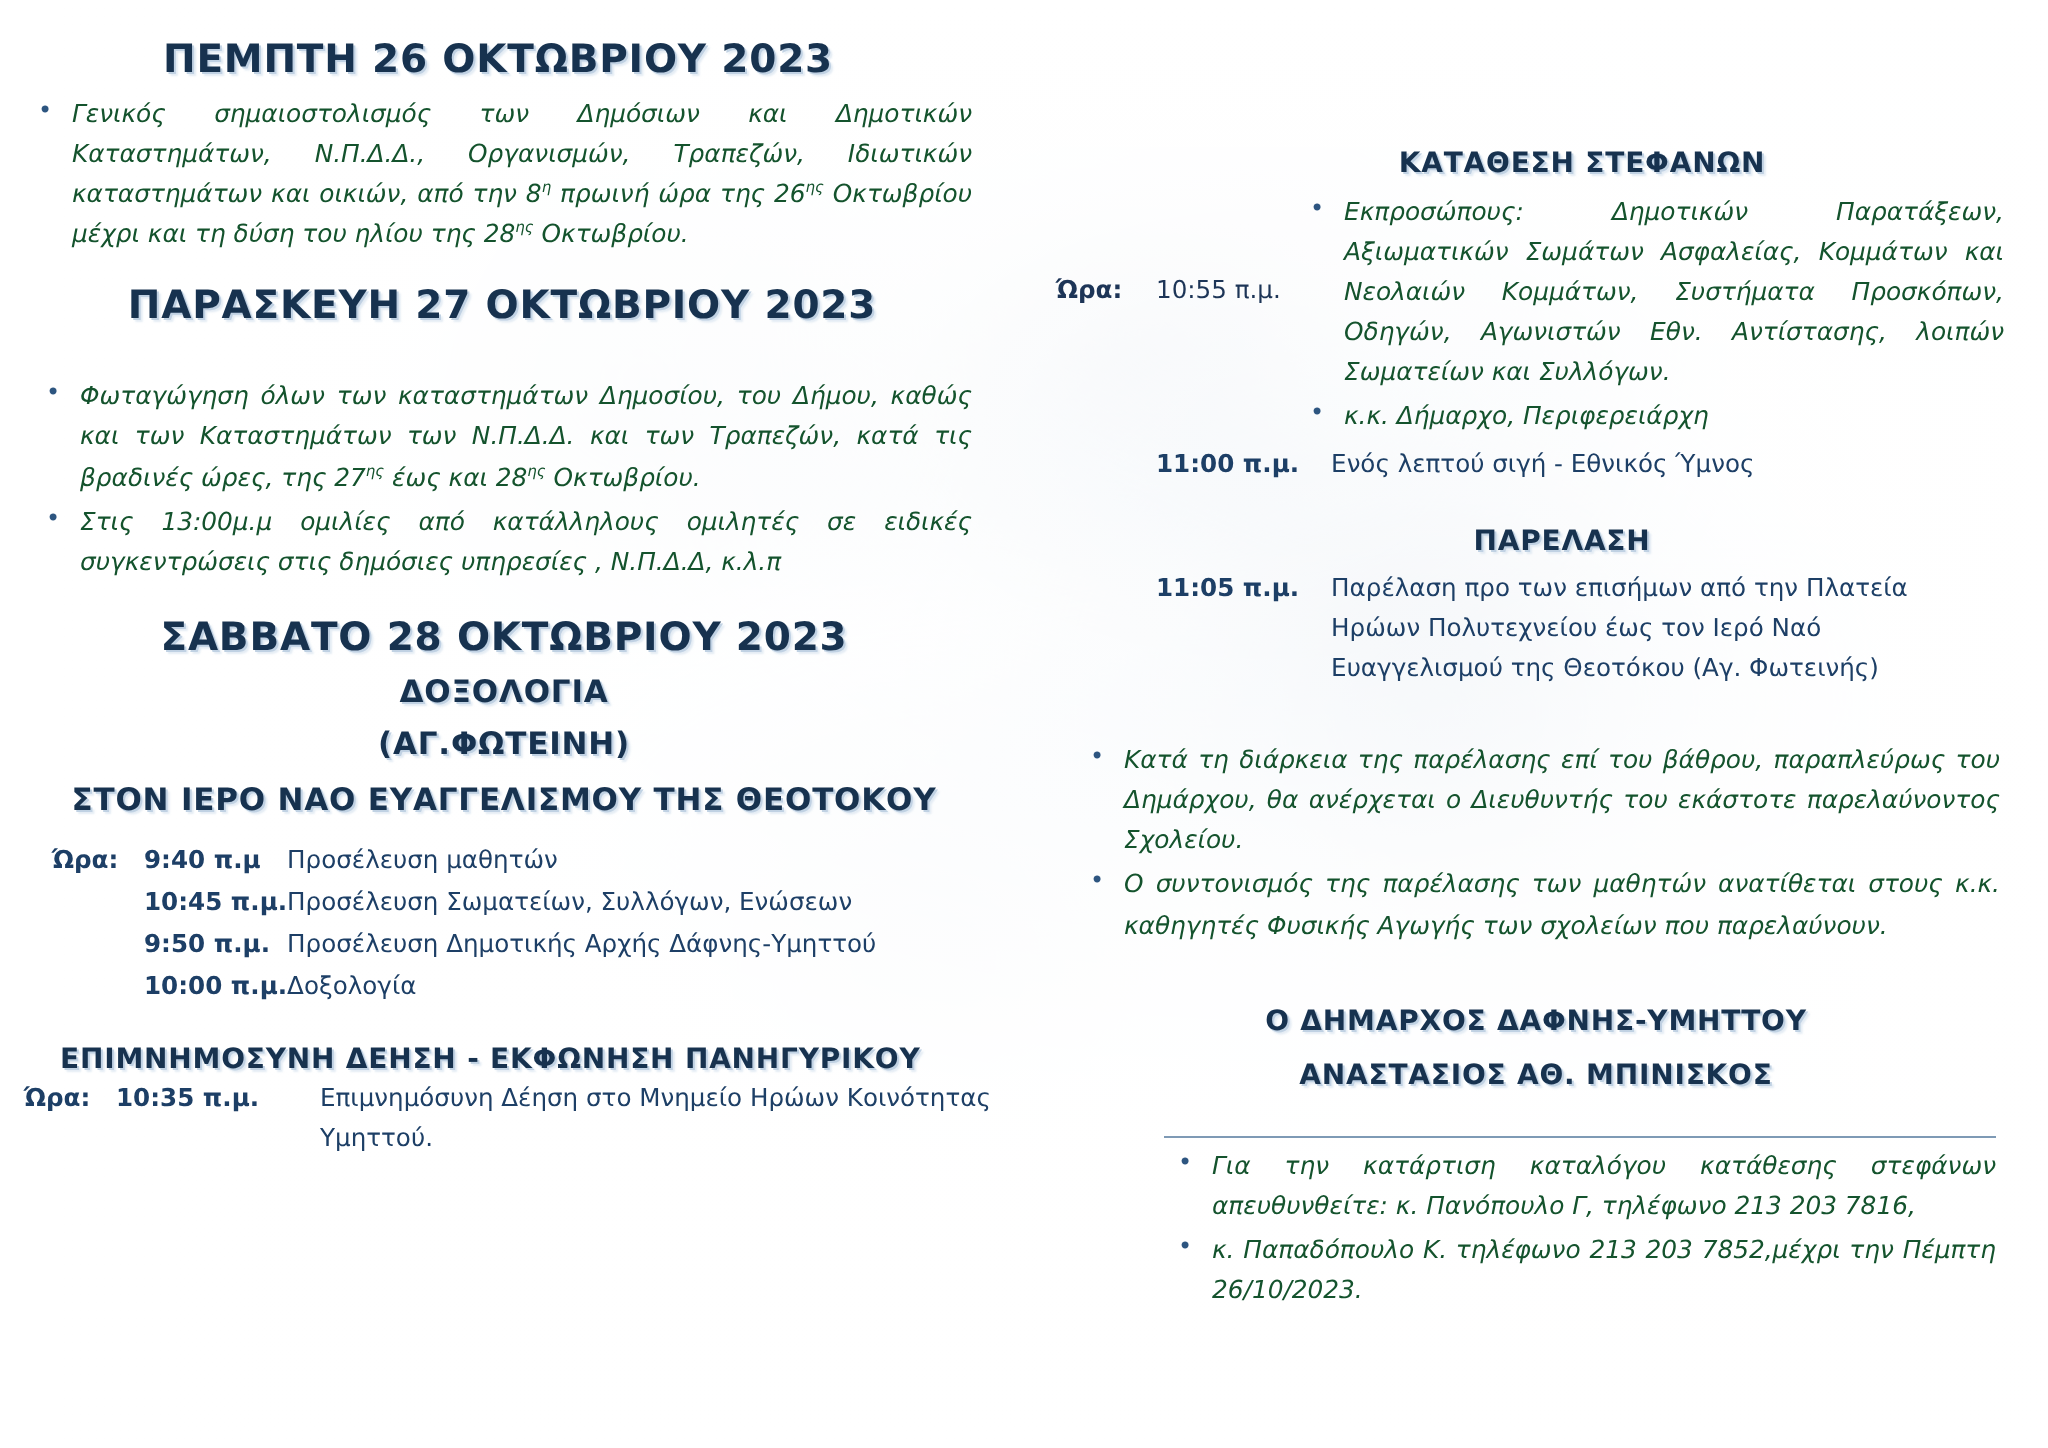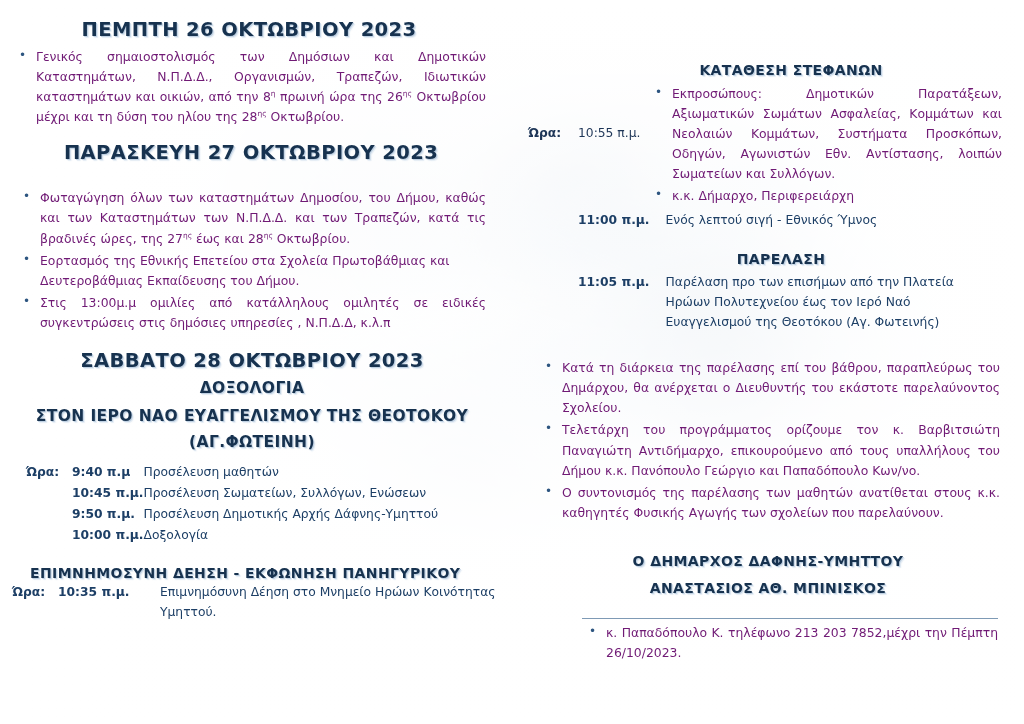--- a/index.html
+++ b/index.html
@@ -56,21 +56,21 @@
       linear-gradient(90deg,rgba(255,255,255,1) 0px,rgba(255,255,255,.97) 120px,rgba(255,255,255,0) 290px),
       linear-gradient(270deg,rgba(255,255,255,.98) 0px,rgba(255,255,255,.55) 70px,rgba(255,255,255,0) 200px),
       linear-gradient(0deg,rgba(255,255,255,1) 0px,rgba(255,255,255,.80) 70px,rgba(255,255,255,0) 170px),
       linear-gradient(180deg,rgba(255,255,255,1) 0px,rgba(255,255,255,.80) 40px,rgba(255,255,255,0) 130px);
   }
 
   
   #content{position:relative;width:940px;height:724px;}
   .col{position:absolute;top:0;}
   #col-left{left:0;width:512px;}
-  #col-right{left:512px;width:512px;}
+  #col-right{left:512px;width:512px;margin-top:12px;}
 
   .hdr{
     font-family:"DejaVu Sans","Liberation Sans",sans-serif;
     font-weight:bold;
     color:#17324f;
     letter-spacing:.4px;
     text-align:center;
     text-shadow:1px 1px 0 rgba(190,208,226,.95), 2px 2px 1px rgba(216,228,240,.7);
   }
   .h-day{font-size:19.5px;}
@@ -78,21 +78,22 @@
   .h-sec{font-size:14px;}
 
   ul.bul{margin:0;padding:0;list-style:none;}
   ul.bul > li{
     position:relative;
     padding-left:24px;
     margin:0 0 2px 0;
     font-size:12.4px;
     line-height:1.62;
     text-align:justify;
-    color:#701a75;
+    color:#14532d;
+    font-style:italic;
   }
   ul.bul > li::before{
     content:"•";
     position:absolute;left:7px;top:-1px;
     color:#2d5580;font-size:12px;
   }
   .sup{font-size:7.5px;vertical-align:super;}
 
   
   table.sched{border-collapse:collapse;}
@@ -139,30 +140,29 @@
         <div class="hdr h-day">ΠΕΜΠΤΗ 26  ΟΚΤΩΒΡΙΟΥ  2023</div>
         <ul class="bul" style="margin-top:6px;">
           <li>Γενικός σημαιοστολισμός των Δημόσιων και Δημοτικών Καταστημάτων, Ν.Π.Δ.Δ., Οργανισμών, Τραπεζών, Ιδιωτικών καταστημάτων και οικιών, από την 8<span class="sup">η</span> πρωινή ώρα της 26<span class="sup">ης</span>  Οκτωβρίου μέχρι και τη δύση του ηλίου της 28<span class="sup">ης</span> Οκτωβρίου.</li>
         </ul>
       </div>
 
       <div style="padding:12px 26px 0 16px;">
         <div class="hdr h-day">ΠΑΡΑΣΚΕΥΗ  27 ΟΚΤΩΒΡΙΟΥ 2023</div>
         <ul class="bul" style="margin-top:24px;">
           <li>Φωταγώγηση όλων των καταστημάτων  Δημοσίου, του Δήμου, καθώς και των Καταστημάτων των Ν.Π.Δ.Δ. και των Τραπεζών, κατά τις βραδινές ώρες,  της 27<span class="sup">ης</span> έως και 28<span class="sup">ης</span> Οκτωβρίου.</li>
-          <li style="text-align:left;">Εορτασμός της Εθνικής Επετείου στα Σχολεία Πρωτοβάθμιας και Δευτεροβάθμιας Εκπαίδευσης του Δήμου.</li>
           <li>Στις  13:00μ.μ ομιλίες από  κατάλληλους ομιλητές σε ειδικές συγκεντρώσεις στις δημόσιες υπηρεσίες , Ν.Π.Δ.Δ, κ.λ.π</li>
         </ul>
       </div>
 
       <div style="padding:14px 20px 0 12px;">
         <div class="hdr h-day">ΣΑΒΒΑΤΟ 28 ΟΚΤΩΒΡΙΟΥ 2023</div>
         <div class="hdr h-sub" style="margin-top:7px;">ΔΟΞΟΛΟΓΙΑ</div>
+        <div class="hdr h-sub" style="margin-top:8px;">(ΑΓ.ΦΩΤΕΙΝΗ)</div>
         <div class="hdr h-sub" style="margin-top:10px;">ΣΤΟΝ ΙΕΡΟ ΝΑΟ ΕΥΑΓΓΕΛΙΣΜΟΥ ΤΗΣ ΘΕΟΤΟΚΟΥ</div>
-        <div class="hdr h-sub" style="margin-top:8px;">(ΑΓ.ΦΩΤΕΙΝΗ)</div>
 
         <table class="sched" style="margin-top:12px;margin-left:14px;">
           <tbody>
             <tr>
               <td class="lbl">Ώρα:</td>
               <td class="tim">9:40 π.μ</td>
               <td class="dsc">Προσέλευση μαθητών</td>
             </tr>
             <tr>
               <td class="lbl"></td>
@@ -230,32 +230,32 @@
               <td class="tim">11:05 π.μ.</td>
               <td class="dsc" style="padding-left:16px;width:330px;">Παρέλαση προ των επισήμων από την Πλατεία Ηρώων Πολυτεχνείου έως τον Ιερό Ναό Ευαγγελισμού της Θεοτόκου (Αγ. Φωτεινής)</td>
             </tr>
           </tbody>
         </table>
       </div>
 
       <div style="padding:24px 24px 0 26px;">
         <ul class="bul">
           <li>Κατά τη διάρκεια της παρέλασης επί του βάθρου, παραπλεύρως του Δημάρχου, θα ανέρχεται ο Διευθυντής του εκάστοτε παρελαύνοντος Σχολείου.</li>
-          <li>Τελετάρχη του προγράμματος ορίζουμε τον κ. Βαρβιτσιώτη Παναγιώτη Αντιδήμαρχο,  επικουρούμενο από τους υπαλλήλους του Δήμου  κ.κ. Πανόπουλο Γεώργιο και Παπαδόπουλο Κων/νο.</li>
           <li>Ο συντονισμός της παρέλασης των μαθητών ανατίθεται στους κ.κ. καθηγητές Φυσικής Αγωγής των σχολείων που παρελαύνουν.</li>
         </ul>
       </div>
 
       <div style="padding:28px 30px 0 30px;">
         <div class="hdr h-sec">Ο ΔΗΜΑΡΧΟΣ ΔΑΦΝΗΣ-ΥΜΗΤΤΟΥ</div>
         <div class="hdr h-sec" style="margin-top:11px;">ΑΝΑΣΤΑΣΙΟΣ ΑΘ. ΜΠΙΝΙΣΚΟΣ</div>
       </div>
 
       <div style="padding:16px 26px 0 70px;">
         <div class="rule"></div>
         <ul class="bul">
+          <li>Για  την  κατάρτιση  καταλόγου  κατάθεσης  στεφάνων απευθυνθείτε: κ. Πανόπουλο Γ, τηλέφωνο 213 203 7816,</li>
           <li>κ.  Παπαδόπουλο  Κ. τηλέφωνο 213 203 7852,μέχρι την Πέμπτη 26/10/2023.</li>
         </ul>
       </div>
 
     </div>
   </div>
 </div>
 
 </body></html>

